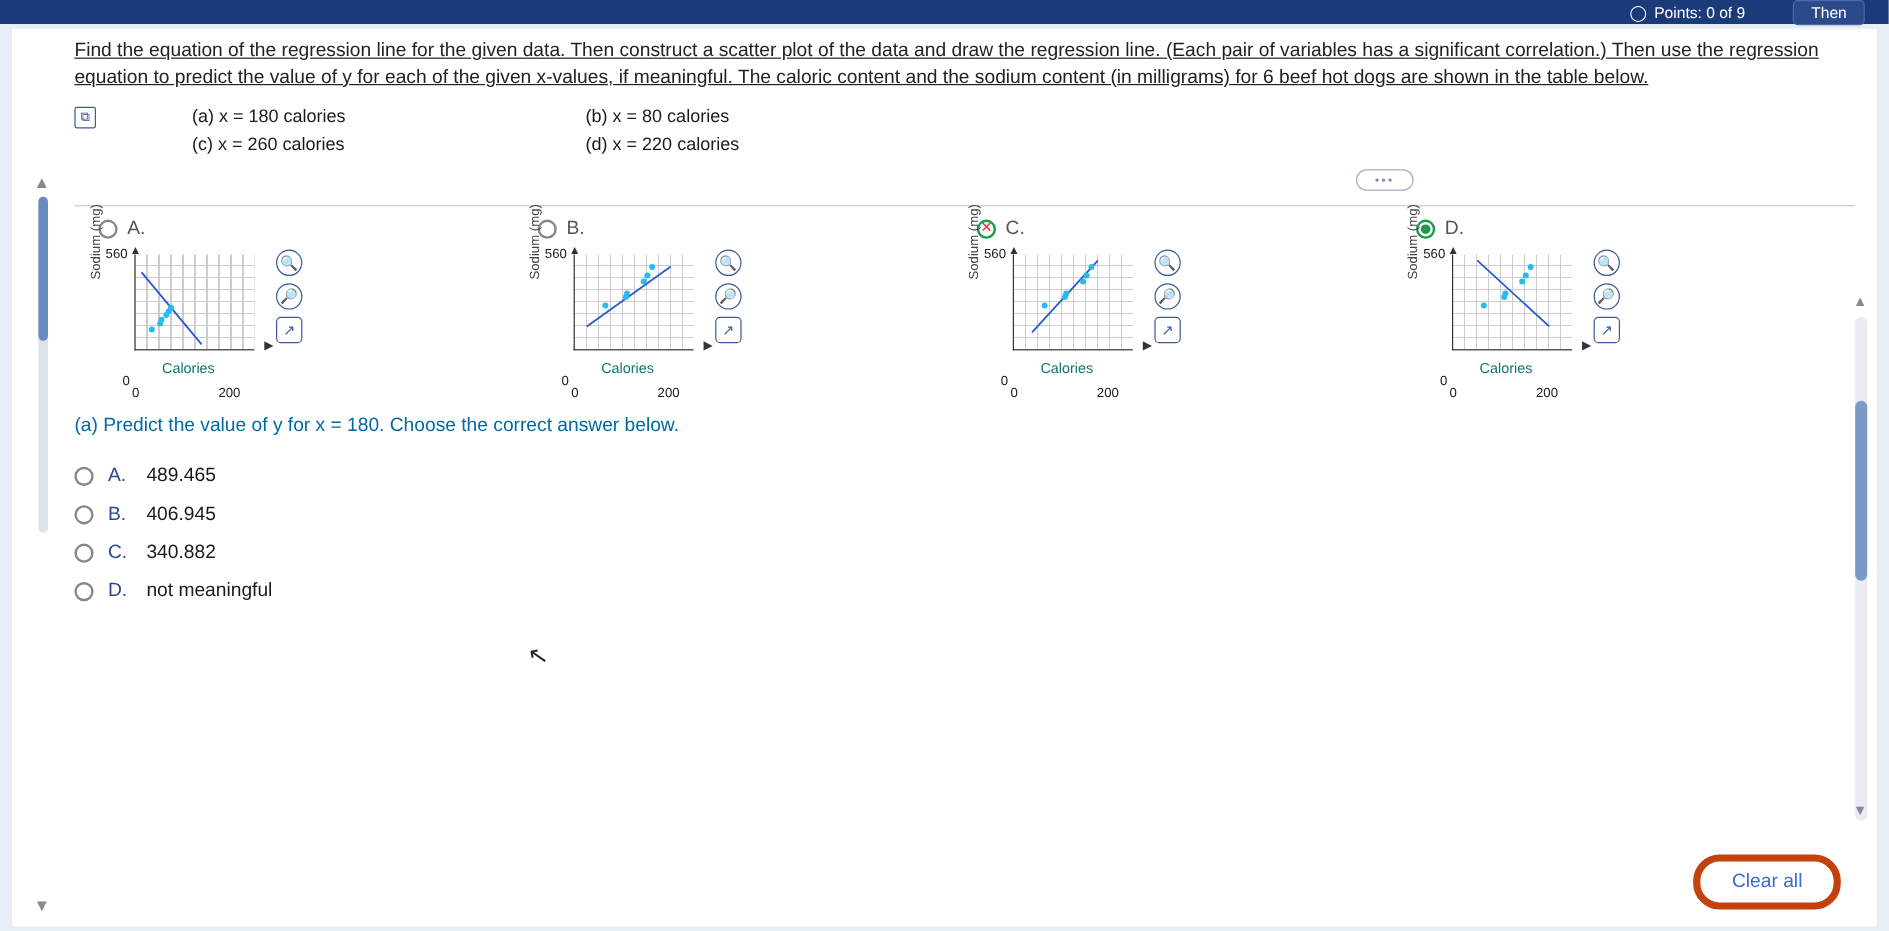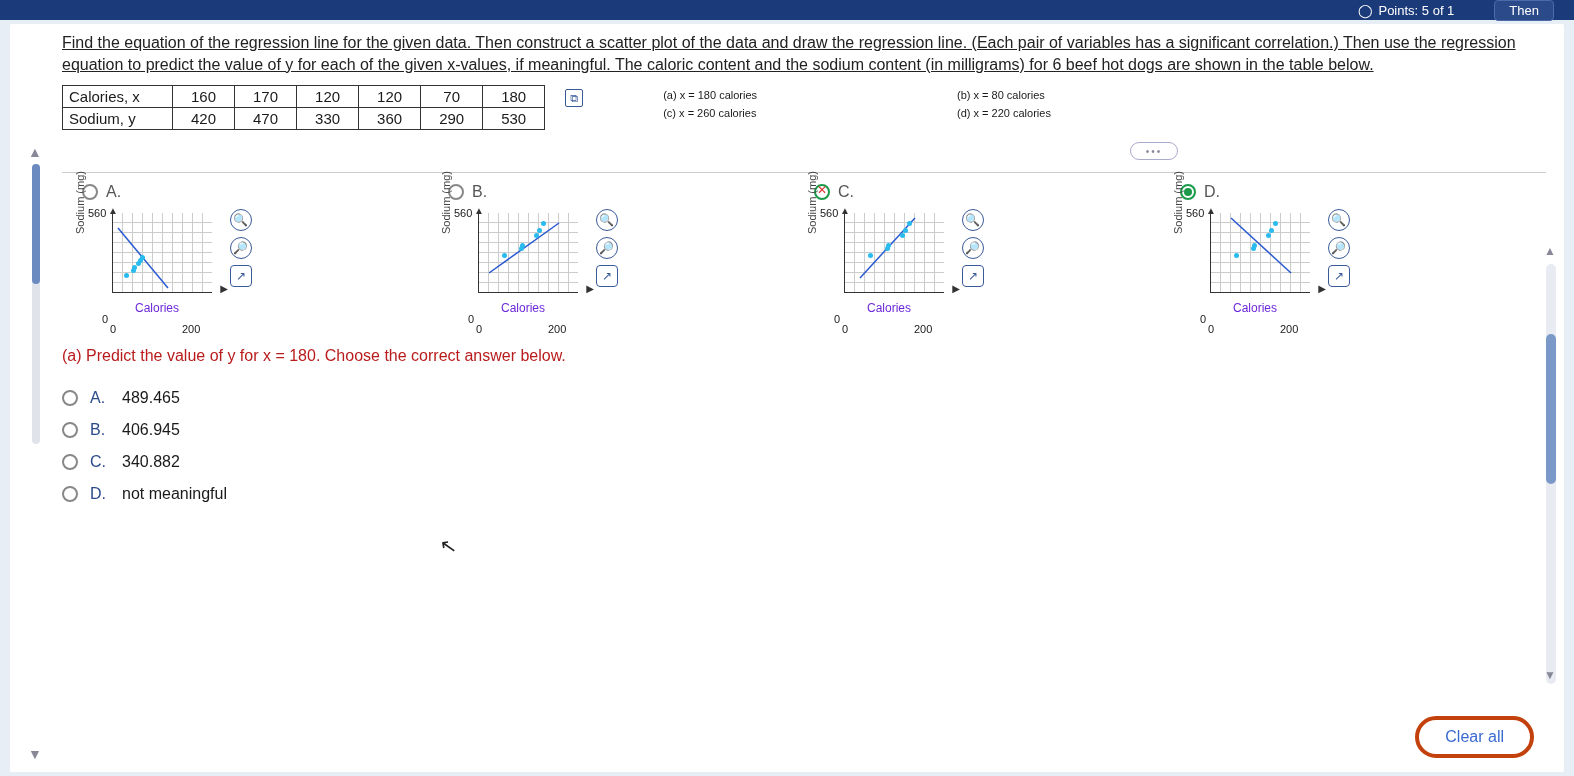--- a/index.html
+++ b/index.html
@@ -117,21 +117,21 @@
   display: flex; align-items: center; justify-content: center;
   color: #3a5a9a;
   font-size: 11px;
   margin-top: 4px;
 }
 .xvals {
   display: grid;
   grid-template-columns: auto auto;
   column-gap: 200px;
   row-gap: 6px;
-  font-size: 11px;
+  font-size: 15px;
   margin-left: 60px;
   margin-top: 4px;
 }
 .ellipsis-pill {
   margin: 12px auto;
   width: 48px;
   height: 18px;
   border: 1px solid #aac;
   border-radius: 10px;
   display: flex;
@@ -188,21 +188,21 @@
   left:-18px; top:50%;
   transform: rotate(-90deg) translateX(30px);
   transform-origin: left top;
   font-size: 11px;
   color:#444;
   white-space:nowrap;
 }
 .xlab {
   text-align:center;
   font-size:12px;
-  color:#6d28d9;
+  color:#0f766e;
   margin-top:2px;
 }
 .plot {
   position:absolute;
   left:20px; top:4px;
   width:100px; height:80px;
   border-left:1px solid #333;
   border-bottom:1px solid #333;
   background:
     repeating-linear-gradient(to right, transparent, transparent 9px, #ccc 9px, #ccc 10px),
@@ -225,97 +225,75 @@
   border-radius:50%;
   display:flex; align-items:center; justify-content:center;
   color:#3a5a9a;
   font-size:12px;
   background:#fff;
 }
 .ico.sq { border-radius:4px; }
 .sub-q {
   margin-top: 28px;
   font-size: 16px;
-  color: #b91c1c;
+  color: #0369a1;
 }
 .answers {
   margin-top: 24px;
   display:flex; flex-direction:column; gap:14px;
   font-size:16px;
 }
 .ans { display:flex; align-items:center; gap:12px; }
 .ans .letter { color:#2a4a8a; width:20px;}
 .cursor { position:absolute; left:430px; top:510px; font-size:20px; color:#222; transform:rotate(-10deg);}
 .footer {
   position:absolute;
   right:30px; bottom:14px;
   display:flex; gap:16px; align-items:center;
 }
 .btn {
-  border:4px solid #c2410c;
+  border:6px solid #c2410c;
   background:#fff;
   color:#3a6ad0;
   border-radius:22px;
   padding:8px 26px;
   font-size:16px;
 }
 .btn.check {
   background:#f5cce0;
   color:#d495b5;
   border-color:#e8b8d0;
 }
 </style>
 </head>
 <body>
 
 <div class="top-bar">
   <span class="points">
     <span>◯</span>
-    <span>Points: 5 of 1</span>
+    <span>Points: 0 of 9</span>
   </span>
   <button class="save-btn">Then</button>
 </div>
 
 <div class="content">
   <div class="scroll-up">▲</div>
   <div class="scroll-track"></div>
   <div class="scroll-thumb"></div>
   <div class="scroll-down">▼</div>
 
   <div class="scroll-arrow-r-up">▲</div>
   <div class="scroll-track-r"></div>
   <div class="scroll-thumb-r"></div>
   <div class="scroll-arrow-r-dn">▼</div>
 
   <div class="main">
     <div class="question-text">Find the equation of the regression line for the given data. Then construct a scatter plot of the data and draw the regression line. (Each pair of variables has a significant correlation.) Then use the regression equation to predict the value of y for each of the given x-values, if meaningful. The caloric content and the sodium content (in milligrams) for 6 beef hot dogs are shown in the table below.</div>
 
     <div class="data-row">
-      <table class="data-table">
-        <tbody>
-            <tr>
-          <td>Calories, x</td>
-          <td>160</td>
-              <td>170</td>
-              <td>120</td>
-          <td>120</td>
-              <td>70</td>
-              <td>180</td>
-        </tr>
-        <tr>
-          <td>Sodium, y</td>
-          <td>420</td>
-              <td>470</td>
-              <td>330</td>
-          <td>360</td>
-              <td>290</td>
-              <td>530</td>
-        </tr>
-      </tbody>
-        </table>
       <div class="copy-icon">⧉</div>
       <div class="xvals">
         <span>(a) x = 180 calories</span>
           <span>(b) x = 80 calories</span>
         <span>(c) x = 260 calories</span>
           <span>(d) x = 220 calories</span>
       </div>
     </div>
 
     <div class="ellipsis-pill">•••</div>

